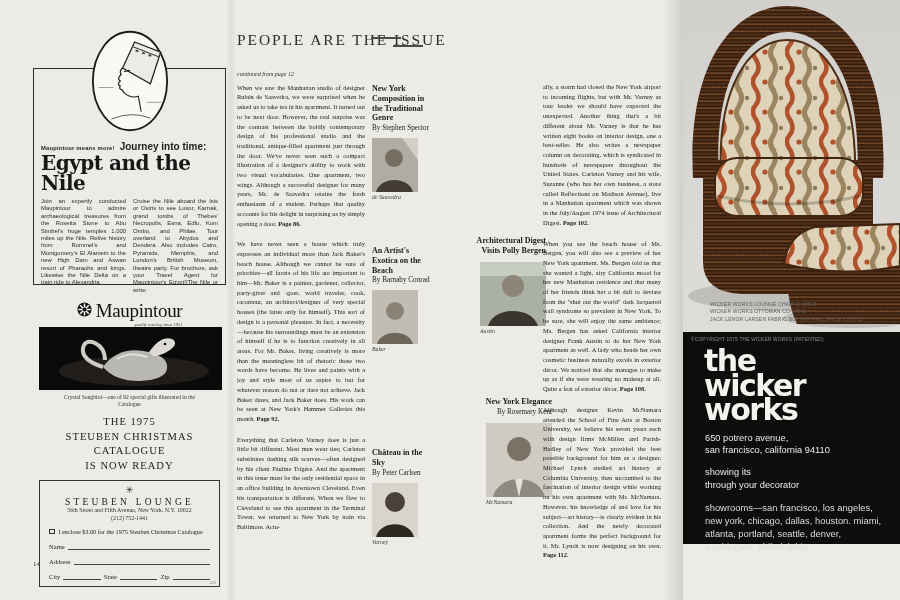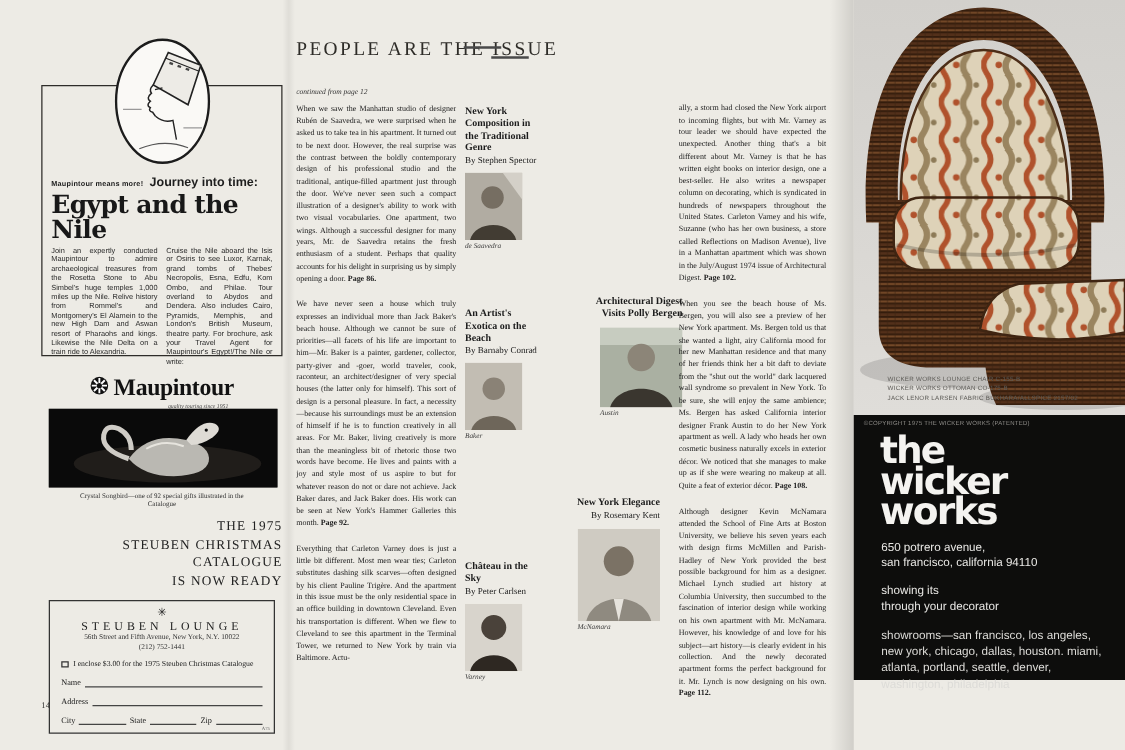--- a/index.html
+++ b/index.html
@@ -21,29 +21,29 @@
   .mp-content{left:41px;top:141px;width:177px;}
   .mp-kicker{display:flex;align-items:baseline;gap:5px;font-family:"Liberation Sans",sans-serif;}
   .mp-k1{font-size:5.8px;font-weight:bold;letter-spacing:.2px;}
   .mp-k2{font-size:10px;font-weight:bold;}
   .mp-headline{font-size:20px;font-weight:bold;letter-spacing:-0.5px;line-height:20px;margin-top:1px;
     font-family:"DejaVu Serif",serif;color:#181818;}
   .mp-cols{display:flex;gap:7px;margin-top:5px;}
   .mp-cols p{flex:1;font-family:"Liberation Sans",sans-serif;font-size:5.9px;line-height:7.4px;
     text-align:justify;color:#2a2a2a;}
   .mp-logorow{display:flex;justify-content:center;align-items:center;gap:4px;margin-top:6px;}
-  .mp-logo{font-size:19px;font-weight:bold;letter-spacing:-0.3px;color:#121212;text-align:center;}
+  .mp-logo{font-size:19px;font-weight:normal;letter-spacing:-0.3px;color:#121212;text-align:center;}
   .mp-tagline{font-size:4.6px;font-style:italic;text-align:center;padding-left:58px;color:#444;}
   .mp-address{font-size:6.3px;text-align:center;margin-top:4px;font-family:"Liberation Sans",sans-serif;}
 
   
   .st-wrap{left:33px;top:327px;width:193px;}
   .st-photo{width:183px;height:63px;margin-left:6px;background:#0a0a0a;}
   .st-caption{width:150px;margin:4px auto 0;text-align:center;font-size:5.6px;line-height:7px;color:#333;}
-  .st-headline{text-align:right;margin-top:7px;font-size:10.6px;line-height:14.5px;letter-spacing:1px;color:#222;}
+  .st-headline{text-align:center;margin-top:7px;font-size:10.6px;line-height:14.5px;letter-spacing:1px;color:#222;}
   .st-coupon{margin:7px 6px 0;border:1px solid #333;padding:5px 9px 6px;position:relative;}
   .st-star{display:block;text-align:center;font-size:9px;line-height:9px;color:#222;}
   .st-brand{text-align:center;font-size:9.5px;letter-spacing:3.2px;margin-top:2px;color:#222;}
   .st-addr,.st-phone{text-align:center;font-size:5.9px;line-height:7.5px;color:#333;}
   .st-offer{display:flex;align-items:center;gap:4px;margin-top:6px;font-size:6.2px;color:#222;}
   .st-check{width:5.5px;height:5.5px;border:1px solid #333;flex:0 0 auto;}
   .fld-row{display:flex;align-items:flex-end;gap:3px;margin-top:8px;font-size:6.6px;color:#222;}
   .fld-line{flex:1;border-bottom:1px solid #444;height:7px;}
   .st-code{position:absolute;right:3px;bottom:1px;font-size:3.8px;color:#666;}
 
@@ -62,21 +62,21 @@
   .sbentry{width:64px;font-family:"Liberation Serif",serif;}
   .sb-head{font-size:8px;line-height:9.8px;font-weight:bold;color:#1c1c1c;}
   .sb-by{font-size:7.2px;line-height:9px;margin-top:1px;color:#222;}
   .sb-photo{width:46px;height:54px;margin-top:5px;overflow:hidden;}
   .sb-cap{font-size:5.8px;margin-top:2px;color:#3a3a3a;font-style:italic;}
   .sb2-e1{left:372px;top:84px;}
   .sb2-e2{left:372px;top:246px;}
   .sb2-e3{left:372px;top:448px;}
   .sbright{width:88px;text-align:right;}
   .sb3-e1{left:458px;top:236px;}
-  .sb3-e2{left:440px;top:397px;}
+  .sb3-e2{left:464px;top:397px;}
   .sb-photo-lg{width:66px;margin-left:auto;margin-top:6px;overflow:hidden;}
   .h64{height:64px;} .h74{height:74px;}
   .sb-cap-l{text-align:left;margin-left:22px;font-size:5.8px;margin-top:2px;color:#3a3a3a;font-style:italic;}
 
   
   .ww-photo{left:683px;top:0;width:217px;height:332px;}
   .ww-caps{left:710px;top:301px;width:190px;font-family:"Liberation Sans",sans-serif;
     font-size:5px;line-height:7.3px;letter-spacing:.2px;color:#5d5b57;}
   .ww-black{left:683px;top:332px;width:217px;height:212px;background:#0d0d0c;
     font-family:"Liberation Sans","DejaVu Sans",sans-serif;}

